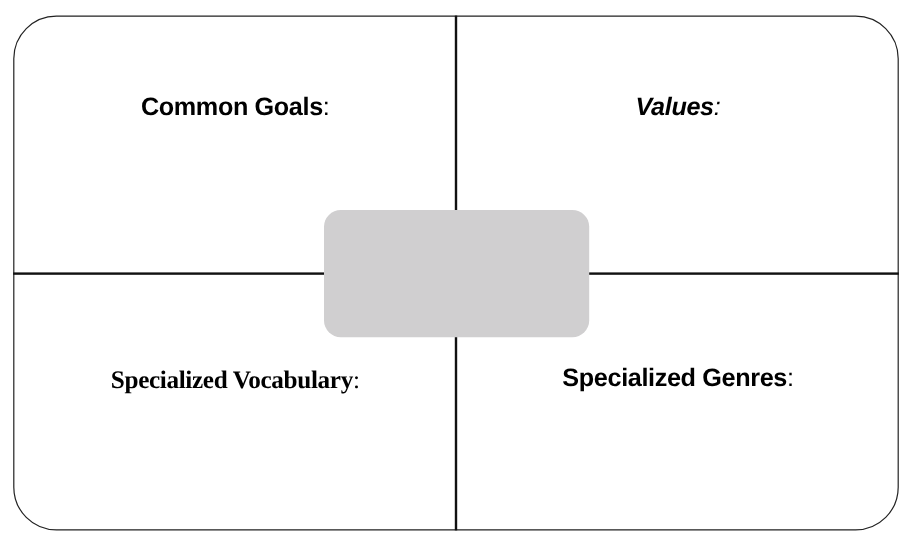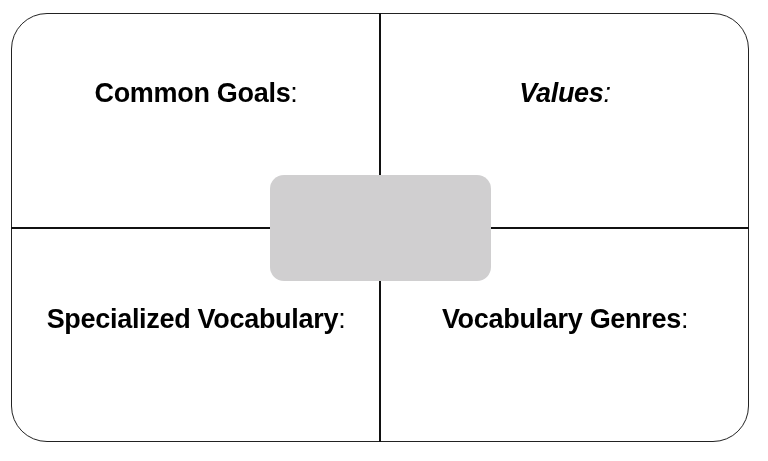--- a/index.html
+++ b/index.html
@@ -1,28 +1,28 @@
 <!DOCTYPE html>
 <html><head>
 <meta charset="utf-8">
 <style>
   html, body { margin:0; padding:0; background:#ffffff; }
   body { width:768px; height:461px; position:relative; overflow:hidden; font-family:"Liberation Sans", sans-serif; }
   .frame { position:absolute; left:11px; top:13px; width:738px; height:429px; border:1.5px solid #222; border-radius:36px; box-sizing:border-box; }
   .vline { position:absolute; left:379px; top:13px; width:1.5px; height:429px; background:#111; }
   .hline { position:absolute; left:11px; top:227px; width:738px; height:1.5px; background:#111; }
   .center { position:absolute; left:270px; top:175px; width:221px; height:106px; border-radius:14px; }
-  .label { position:absolute; font-weight:bold; font-size:27px; color:#000; white-space:nowrap; transform:translateX(-50%); letter-spacing:-0.3px; }
+  .label { position:absolute; font-weight:bold; font-size:21px; color:#000; white-space:nowrap; transform:translateX(-50%); letter-spacing:-0.3px; }
   .label .colon { font-weight:normal; }
 </style>
 </head>
 <body>
 
 <div class="frame"></div>
 <div class="vline"></div>
 <div class="hline"></div>
 
 <div class="label" style="left:196px; top:78px;"><span>Common Goals</span><span class="colon">:</span></div>
 <div class="label" style="left:565px; top:78px;font-style:italic;"><span>Values</span><span class="colon">:</span></div>
-<div class="label" style="left:196px; top:304px;"><span>Specialized Vocabulary</span><span class="colon">:</span></div>
-<div class="label" style="left:565px; top:304px;"><span>Vocabulary Genres</span><span class="colon">:</span></div>
+<div class="label" style="left:196px; top:304px;font-family:Liberation Serif, serif;"><span>Specialized Vocabulary</span><span class="colon">:</span></div>
+<div class="label" style="left:565px; top:304px;"><span>Specialized Genres</span><span class="colon">:</span></div>
 
 <div class="center" style="background: rgb(208, 207, 208);"></div>
 
 </body></html>

